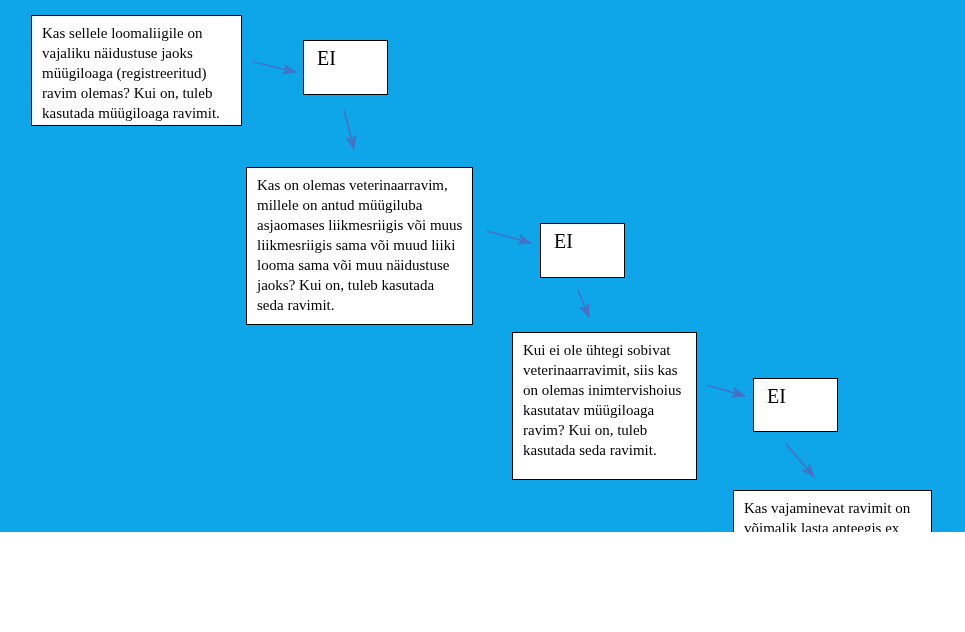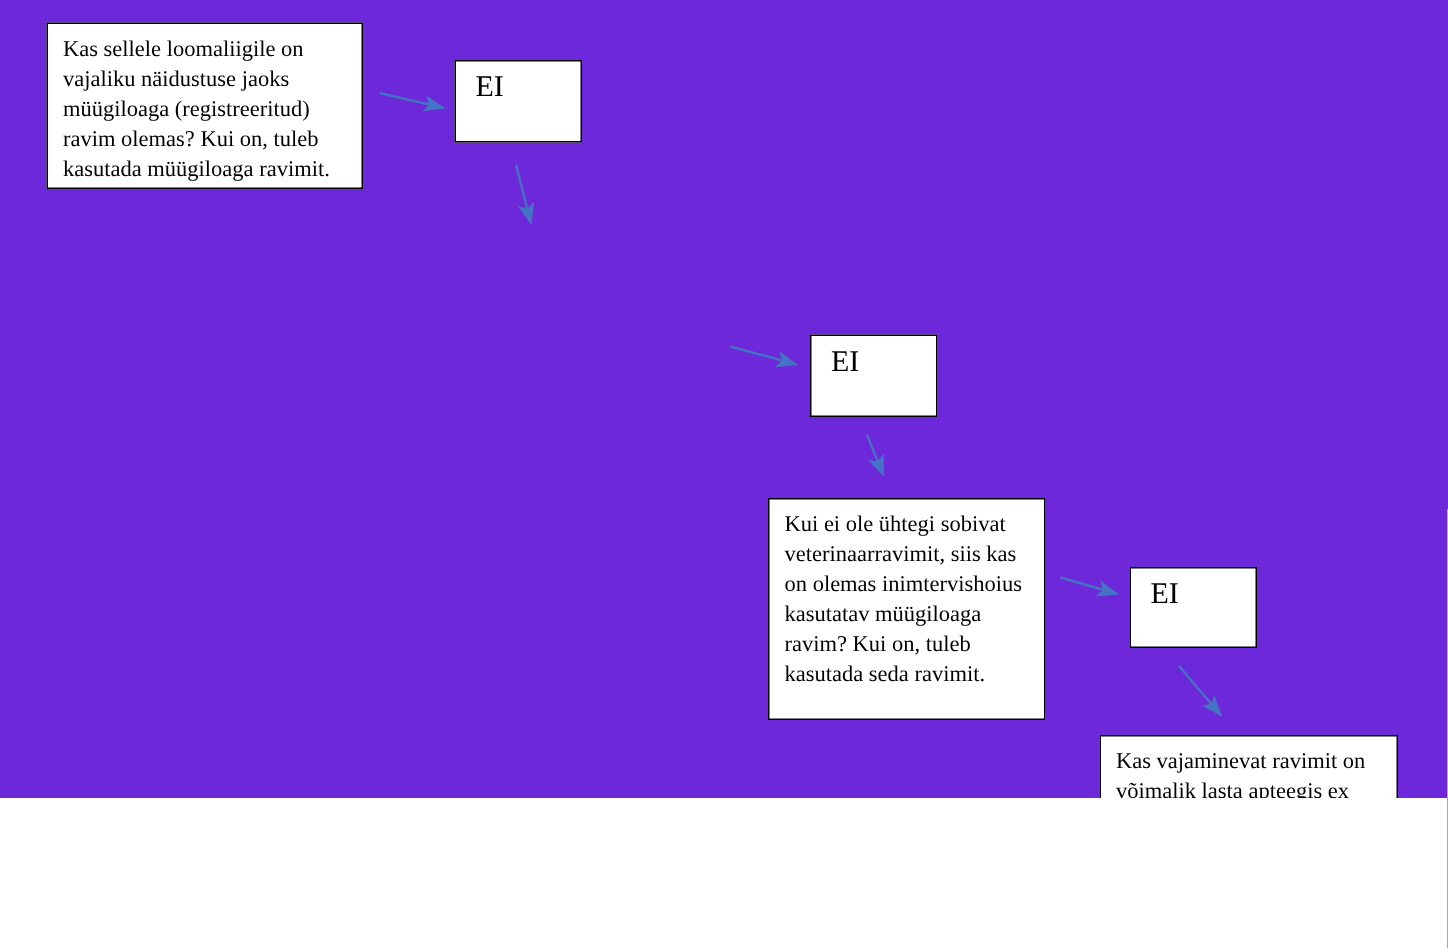--- a/index.html
+++ b/index.html
@@ -4,21 +4,21 @@
 <style>
   html, body {
     margin: 0;
     padding: 0;
     background: #ffffff;
   }
   #canvas {
     position: relative;
     width: 965px;
     height: 532px;
-    background: #6d28d9;
+    background: #0ea5e9;
     overflow: hidden;
     font-family: "Liberation Serif", "DejaVu Serif", serif;
   }
   .node {
     position: absolute;
     box-sizing: border-box;
     border: 1px solid #000000;
     background: #ffffff;
     color: #000000;
   }
@@ -69,20 +69,23 @@
   </svg>
 
   <div class="node question" style="left:31px; top:15px; width:211px; height:111px;">
     <span class="txt">Kas sellele loomaliigile on vajaliku näidustuse jaoks müügiloaga (registreeritud) ravim olemas? Kui on, tuleb kasutada müügiloaga ravimit.</span>
   </div>
 
   <div class="node answer" style="left:303px; top:40px; width:85px; height:55px;">
     <span class="txt">EI</span>
   </div>
 
+  <div class="node question" style="left:246px; top:167px; width:227px; height:158px;">
+    <span class="txt">Kas on olemas veterinaarravim, millele on antud müügiluba asjaomases liikmesriigis või muus liikmesriigis sama või muud liiki looma sama või muu näidustuse jaoks? Kui on, tuleb kasutada seda ravimit.</span>
+  </div>
 
   <div class="node answer" style="left:540px; top:223px; width:85px; height:55px;">
     <span class="txt">EI</span>
   </div>
 
   <div class="node question" style="left:512px; top:332px; width:185px; height:148px;">
     <span class="txt">Kui ei ole ühtegi sobivat veterinaarravimit, siis kas on olemas inimtervishoius kasutatav müügiloaga ravim? Kui on, tuleb kasutada seda ravimit.</span>
   </div>
 
   <div class="node answer" style="left:753px; top:378px; width:85px; height:54px;">

